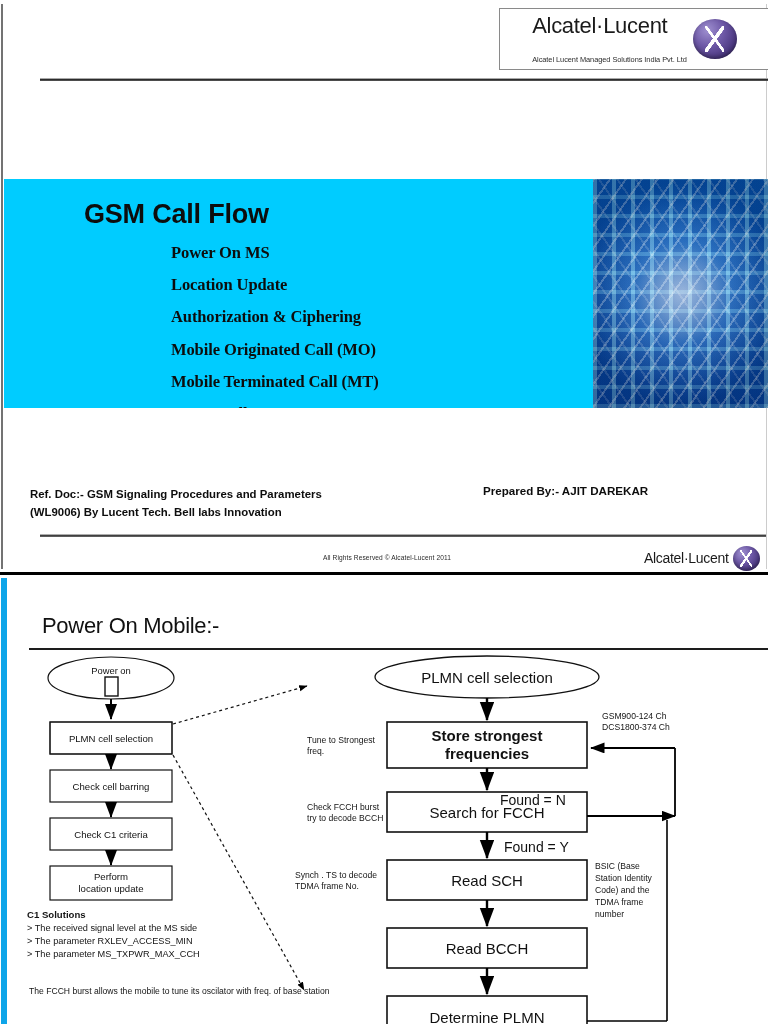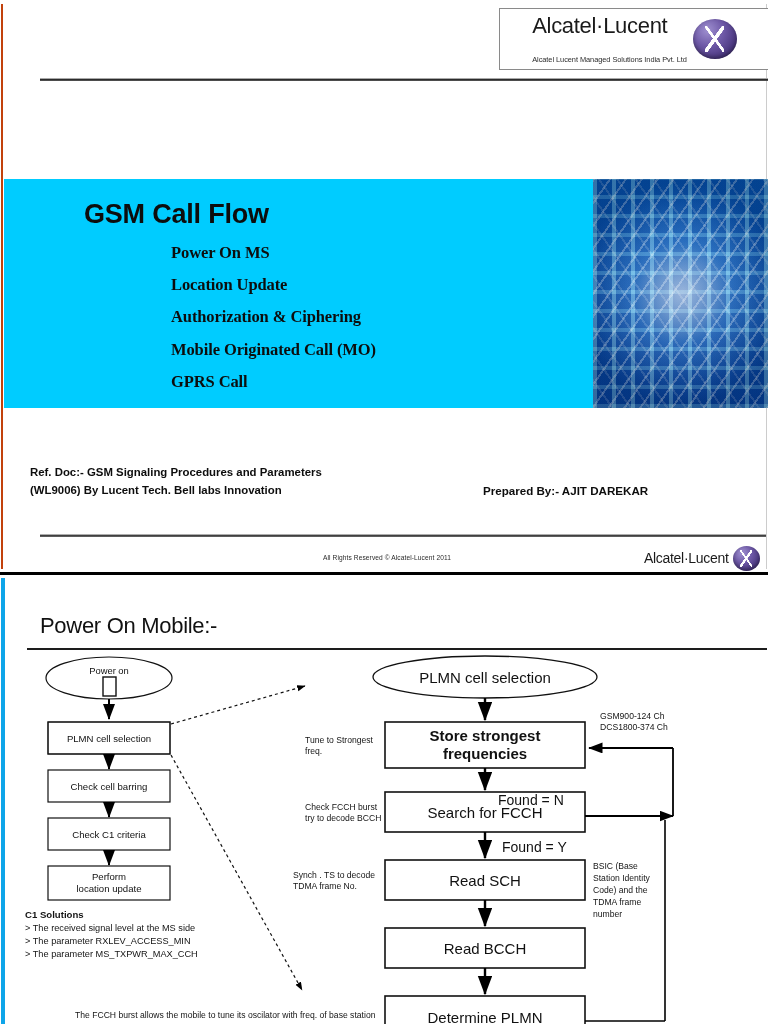--- a/index.html
+++ b/index.html
@@ -11,21 +11,21 @@
   }
   .page { position: relative; width: 768px; height: 1024px; background: #fff; }
 
   
   .slide1 {
     position: absolute; left: 0; top: 0; width: 768px; height: 575px;
     background: #fff; border-bottom: 3px solid #000;
   }
   .slide1-inner {
     position: absolute; left: 1px; top: 4px; right: 1px; bottom: 3px;
-    border-left: 2px solid #c2410c; border-right: 1px solid #ccc;
+    border-left: 2px solid #737373; border-right: 1px solid #ccc;
     background: #fff;
   }
   .logo-box {
     position: absolute; left: 496px; top: 4px; width: 271px; height: 62px;
     border: 1px solid #8a8a8a; background: #fff;
     display: flex; align-items: center; justify-content: center;
   }
   .logo-wrap { display: flex; align-items: center; gap: 6px; }
   .logo-text { display: flex; flex-direction: column; align-items: flex-start; }
   .logo-main {
@@ -77,21 +77,21 @@
     position: absolute; left: 80px; top: 20px;
     font-size: 27px; font-weight: 600; color: #0d0d0d; letter-spacing: -0.2px;
   }
   .banner-list { position: absolute; left: 167px; top: 58px; }
   .banner-list li {
     list-style: none; font-size: 16.5px; font-weight: 600; color: #0d0d0d;
     line-height: 1.95; letter-spacing: -0.1px; white-space: nowrap; font-family: Liberation Serif, serif;
   }
 
   .ref-doc {
-    position: absolute; left: 27px; top: 459px; width: 300px;
+    position: absolute; left: 27px; top: 481px; width: 300px;
     font-size: 11.4px; font-weight: bold; color: #0d0d0d; line-height: 1.62;
   }
   .prepared-by {
     position: absolute; left: 480px; top: 480px;
     font-size: 11.6px; font-weight: bold; color: #0d0d0d; white-space: nowrap;
   }
   .rule-bottom {
     position: absolute; left: 37px; top: 530px; width: 726px; height: 3px;
     background: linear-gradient(to bottom,#efefef 0%,#666 35%,#222 62%,#888 100%);
   }
@@ -107,40 +107,40 @@
   .footer-logo .al-orb { width: 27px; height: 25px; }
   .footer-logo .al-orb::after { left: 7px; top: 4px; width: 12px; height: 17px; }
 
   
   .slide2 {
     position: absolute; left: 0; top: 578px; width: 768px; height: 446px;
     background: #fff; overflow: hidden;
   }
   .slide2-inner {
     position: absolute; left: 1px; top: 0; right: 0; bottom: 0;
-    border-left: 4px solid #0ea5e9;
+    border-left: 6px solid #0ea5e9;
   }
   .s2-title {
     position: absolute; left: 35px; top: 35px;
     font-size: 22px; font-weight: 400; color: #111; letter-spacing: -0.3px;
   }
   .s2-rule {
     position: absolute; left: 22px; top: 70px; width: 740px; height: 2px;
     background: #1d1d1d;
   }
   .flow { position: absolute; left: 0; top: 0; width: 768px; height: 446px; }
 
   .c1-block {
     position: absolute; left: 20px; top: 330px;
     font-size: 9.2px; color: #141414; line-height: 1.42;
   }
   .c1-block .c1-head { font-weight: bold; font-size: 9.6px; }
   .fcch-note {
-    position: absolute; left: 22px; top: 432px;
-    font-size: 8.6px; color: #141414; white-space: nowrap; margin-left: 48px;
+    position: absolute; left: 22px; top: 408px;
+    font-size: 8.6px; color: #141414; white-space: nowrap;
   }
 </style>
 </head>
 <body>
 
 <div class="page">
 
   <section class="slide1">
     <div class="slide1-inner">
 
@@ -157,20 +157,21 @@
       <div class="rule-top"></div>
 
       <div class="banner">
         <div class="banner-art"></div>
         <div class="banner-title">GSM Call Flow</div>
         <ul class="banner-list">
           <li>Power On MS</li>
           <li>Location Update</li>
           <li>Authorization &amp; Ciphering</li>
           <li>Mobile Originated Call (MO)</li>
+          <li>Mobile Terminated Call (MT)</li>
           <li>GPRS Call</li>
         </ul>
       </div>
 
       <div class="ref-doc">Ref. Doc:- GSM Signaling Procedures and Parameters (WL9006) By Lucent Tech. Bell labs Innovation</div>
       <div class="prepared-by">Prepared By:- AJIT DAREKAR</div>
 
       <div class="rule-bottom"></div>
       <div class="copyright">All Rights Reserved © Alcatel-Lucent 2011</div>
 

